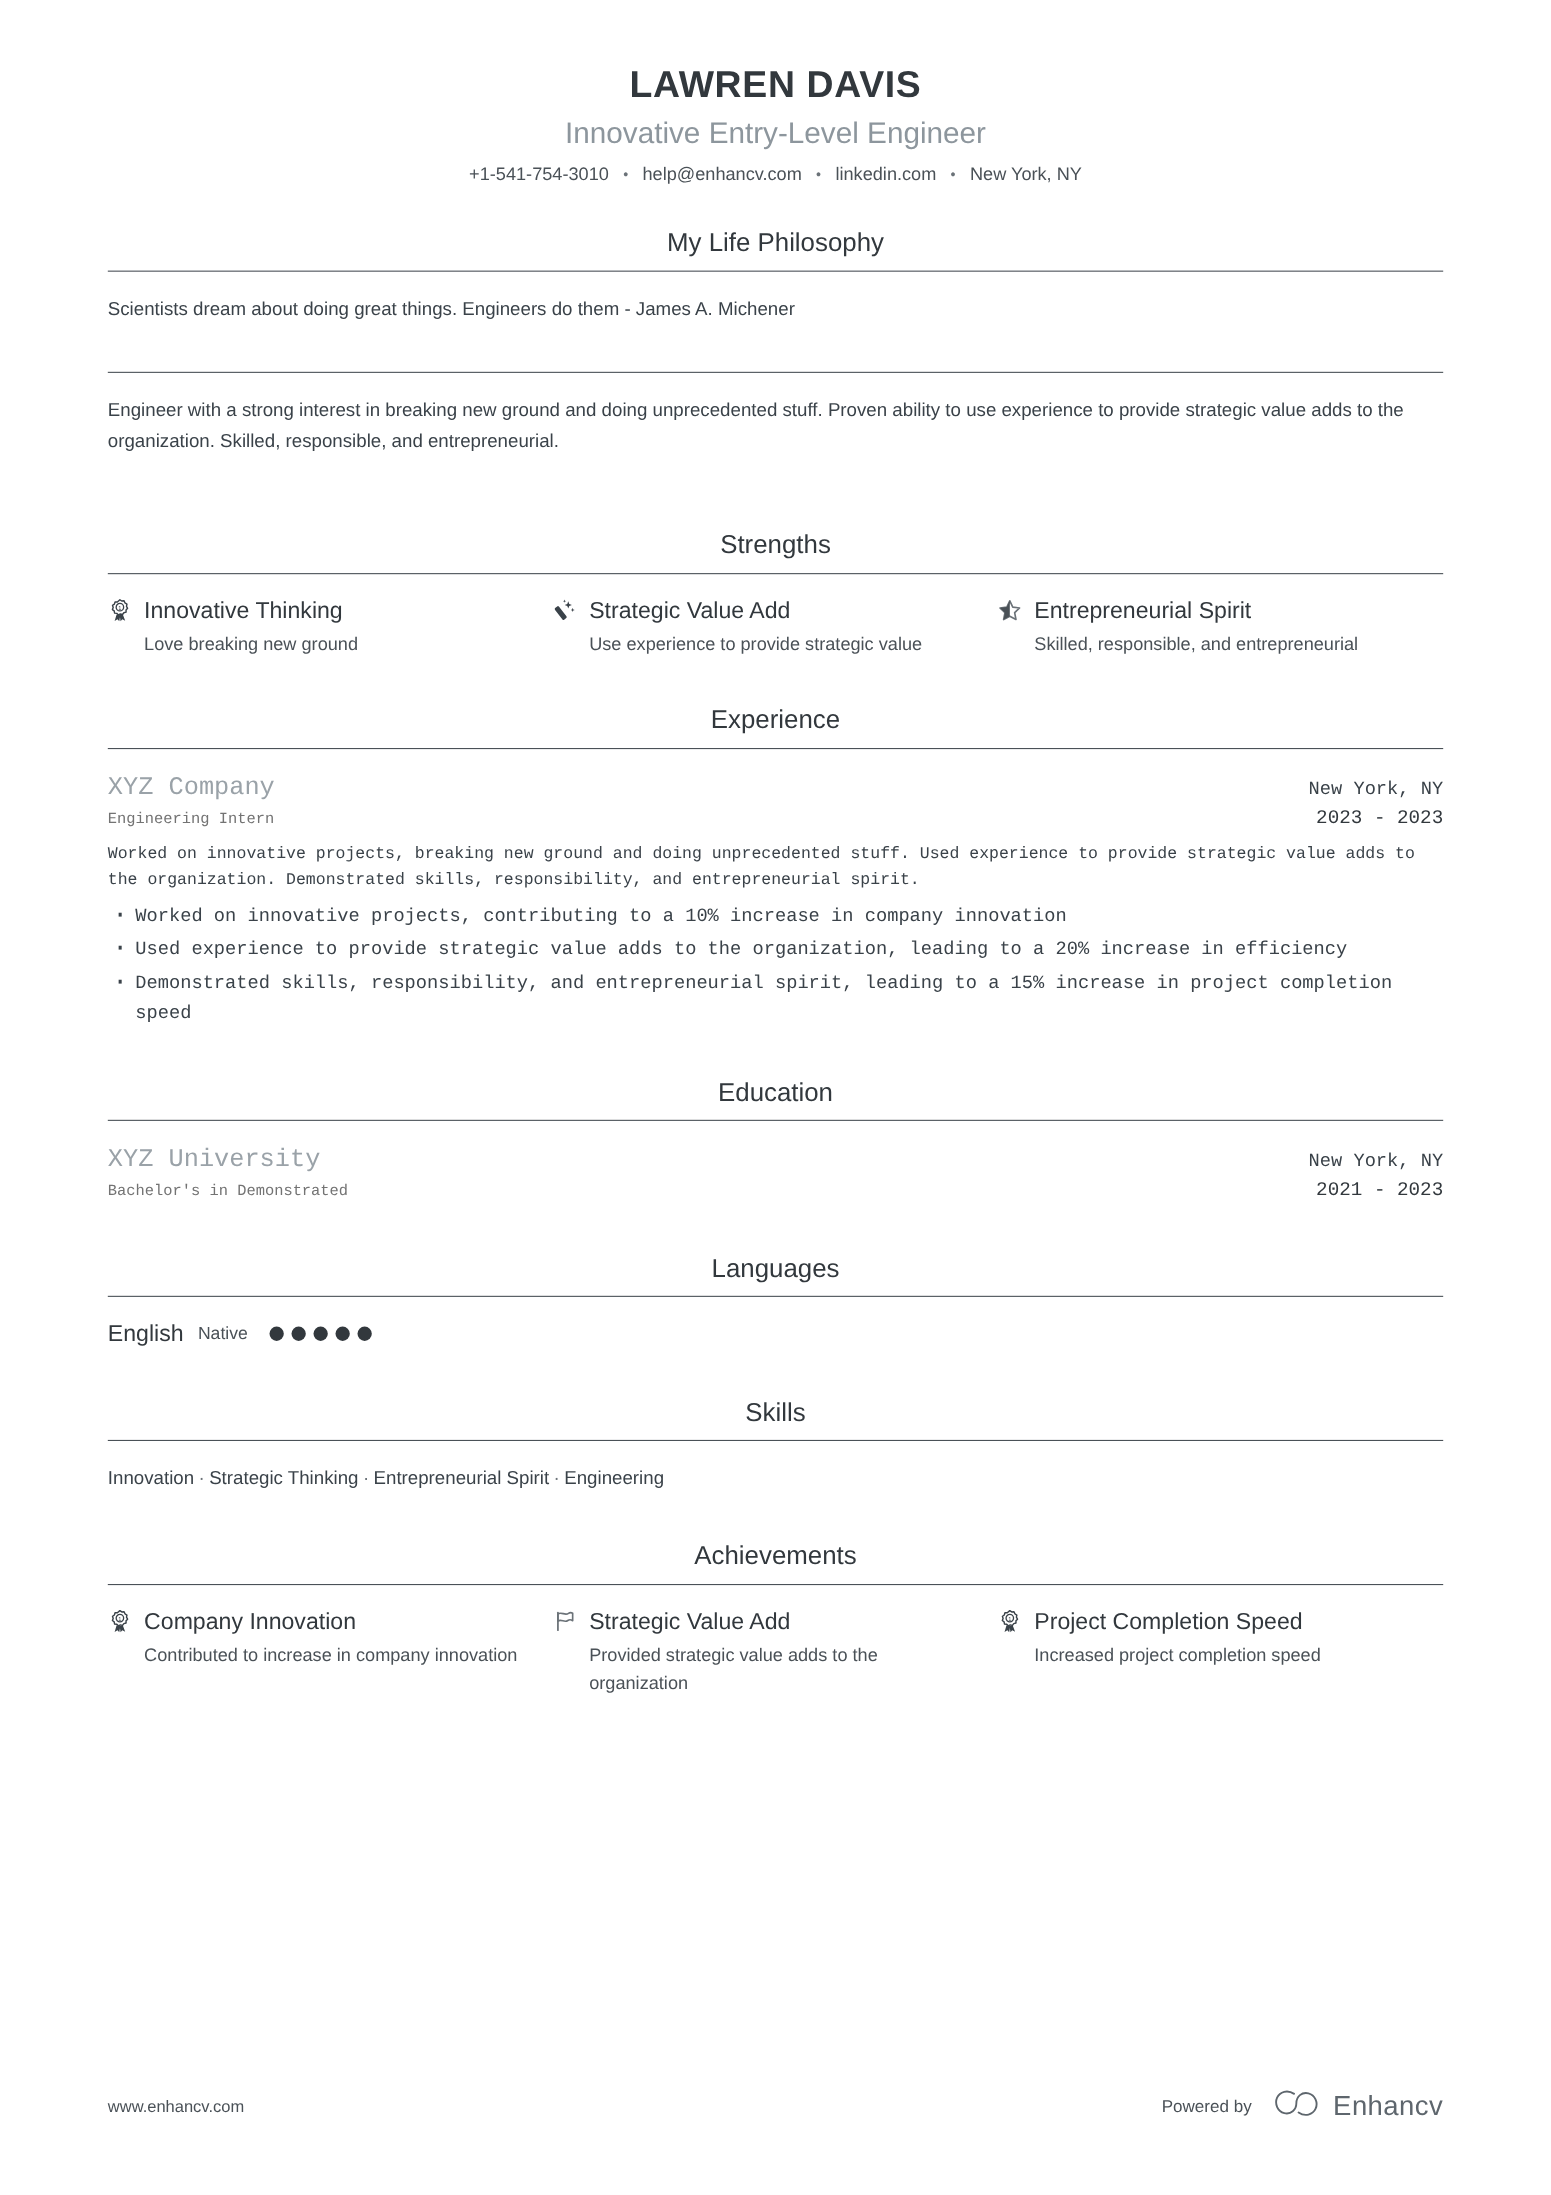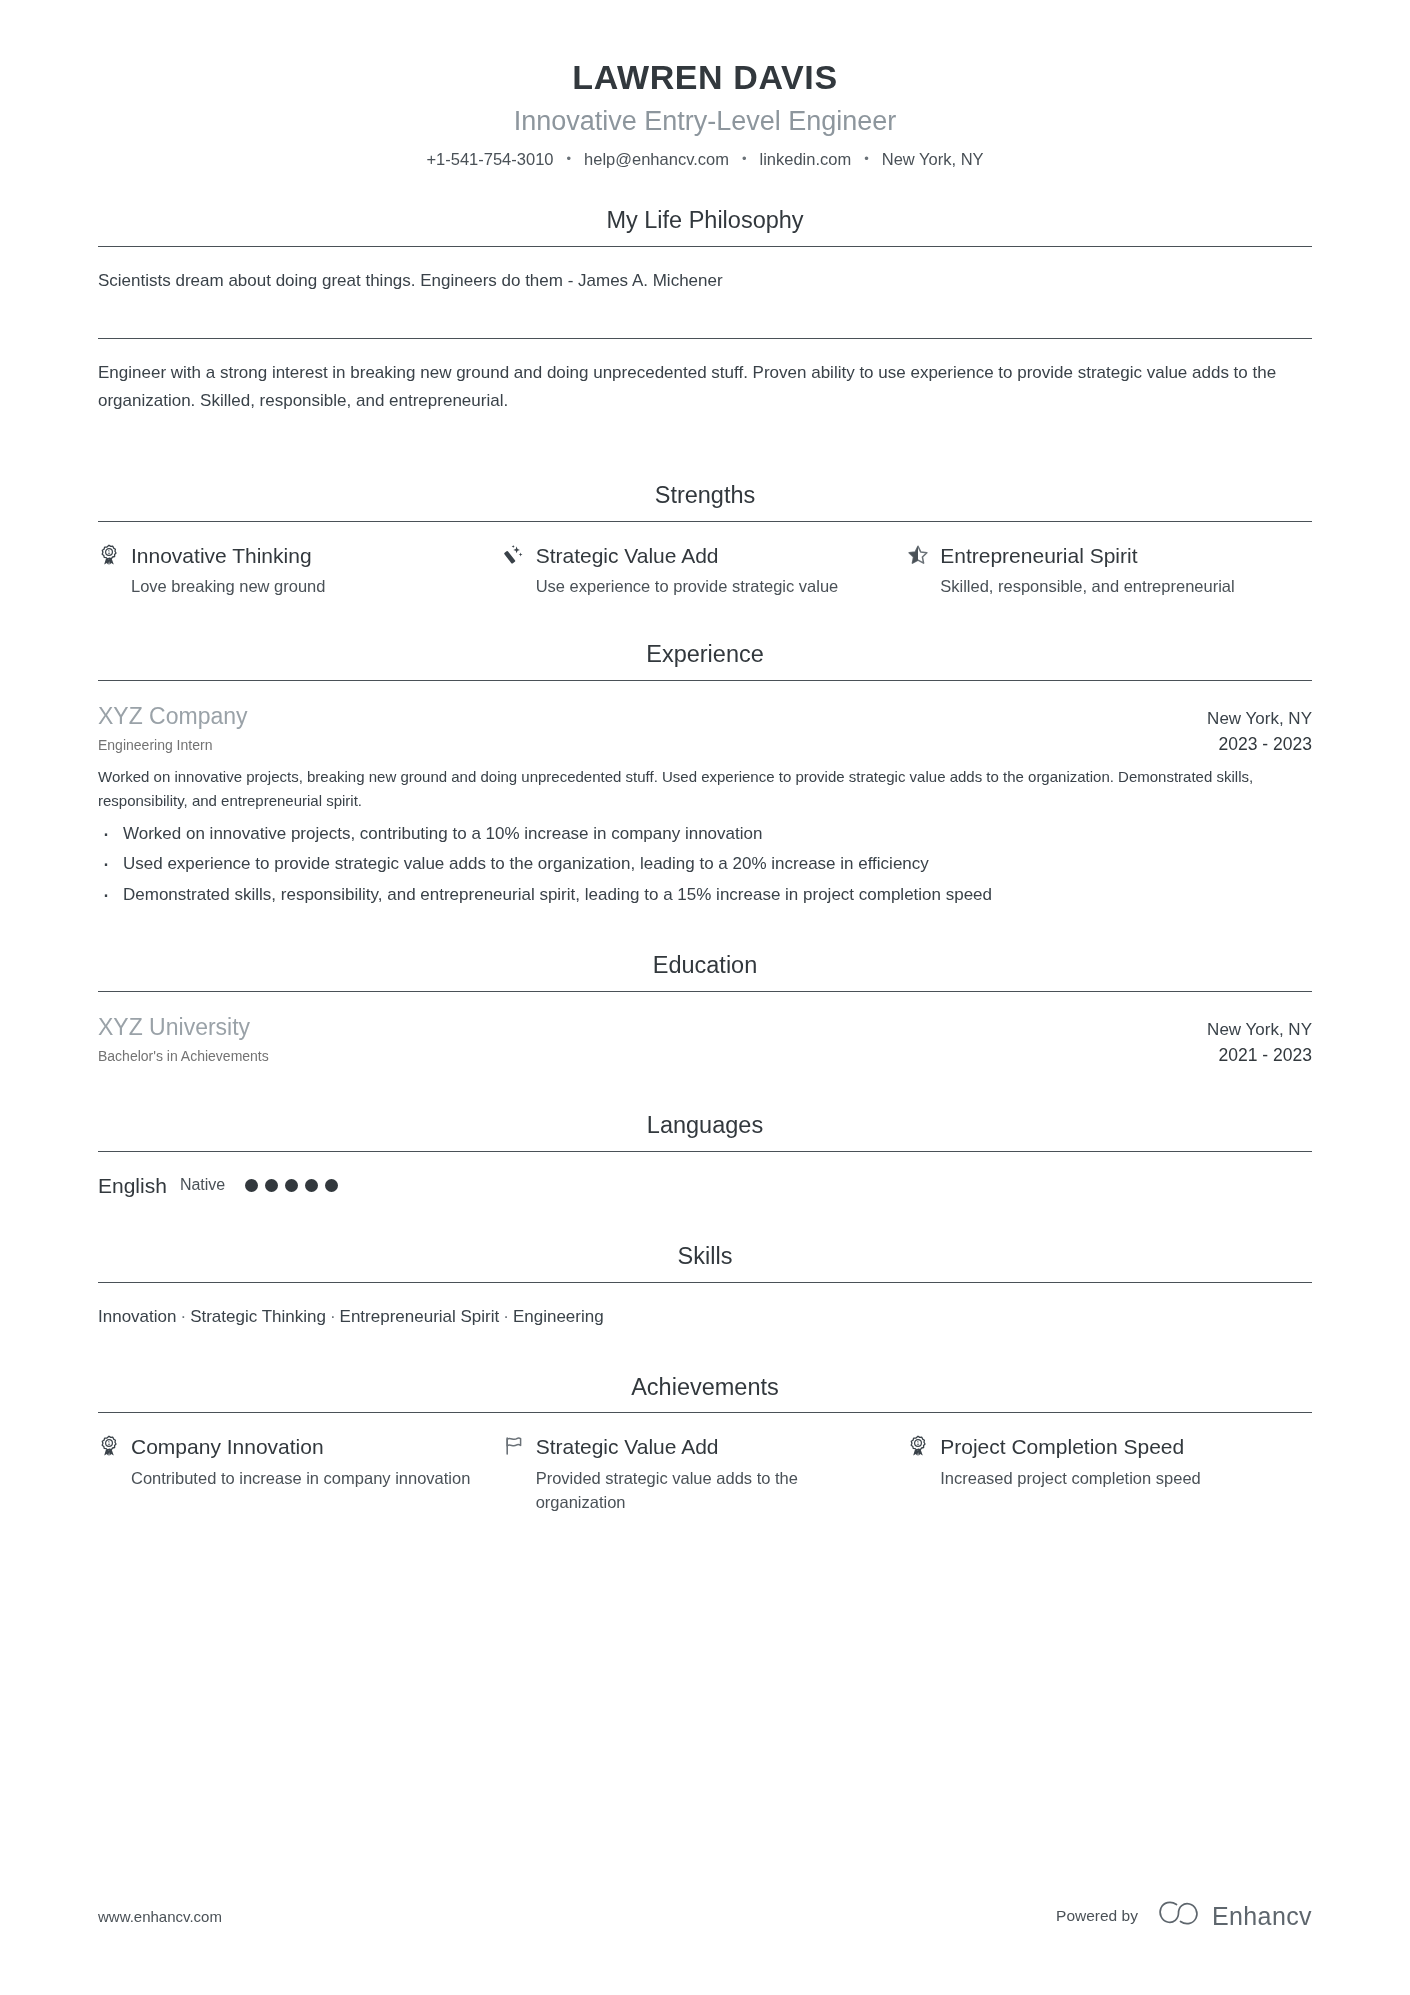--- a/index.html
+++ b/index.html
@@ -115,21 +115,21 @@
     line-height: 1.3;
   }
   .icon-desc {
     font-size: 16.5px;
     color: #4a5157;
     line-height: 1.5;
     padding-left: 33px;
   }
 
   
-  .entry { margin-bottom: 4px; }
+  .entry { margin-bottom: 4px; font-family: Liberation Mono, monospace; }
   .entry-row {
     display: flex;
     justify-content: space-between;
     align-items: baseline;
     width: 100%;
   }
   .entry-org {
     font-size: 23px;
     color: #9aa2a8;
     line-height: 1.35;
@@ -363,21 +363,21 @@
 
   <div class="section" style="margin-top:42px;">
     <div class="section-title">Education</div>
     <div class="section-rule"></div>
     <div class="entry">
       <div class="entry-row">
         <span class="entry-org">XYZ University</span>
         <span class="entry-loc">New York, NY</span>
       </div>
       <div class="entry-row">
-        <span class="entry-role">Bachelor's in Achievements</span>
+        <span class="entry-role">Bachelor's in Demonstrated</span>
         <span class="entry-dates">2021 - 2023</span>
       </div>
     </div>
   </div>
 
   <div class="section" style="margin-top:42px;">
     <div class="section-title">Languages</div>
     <div class="section-rule"></div>
     <div class="lang-row">
       <span class="lang-name">English</span>

